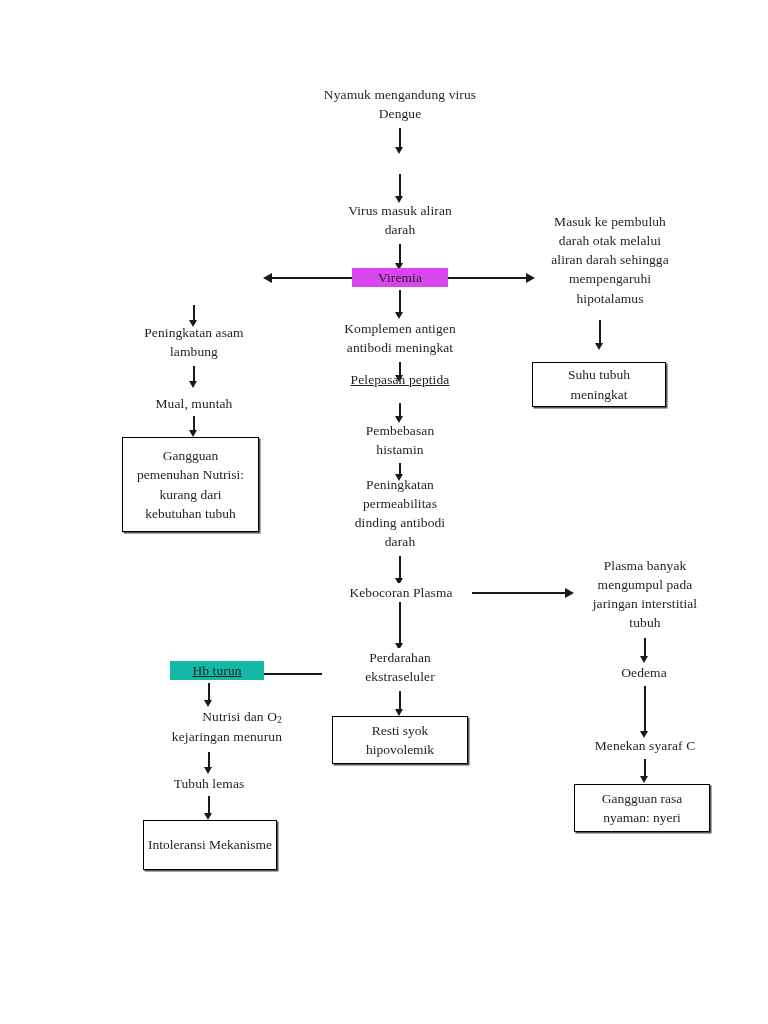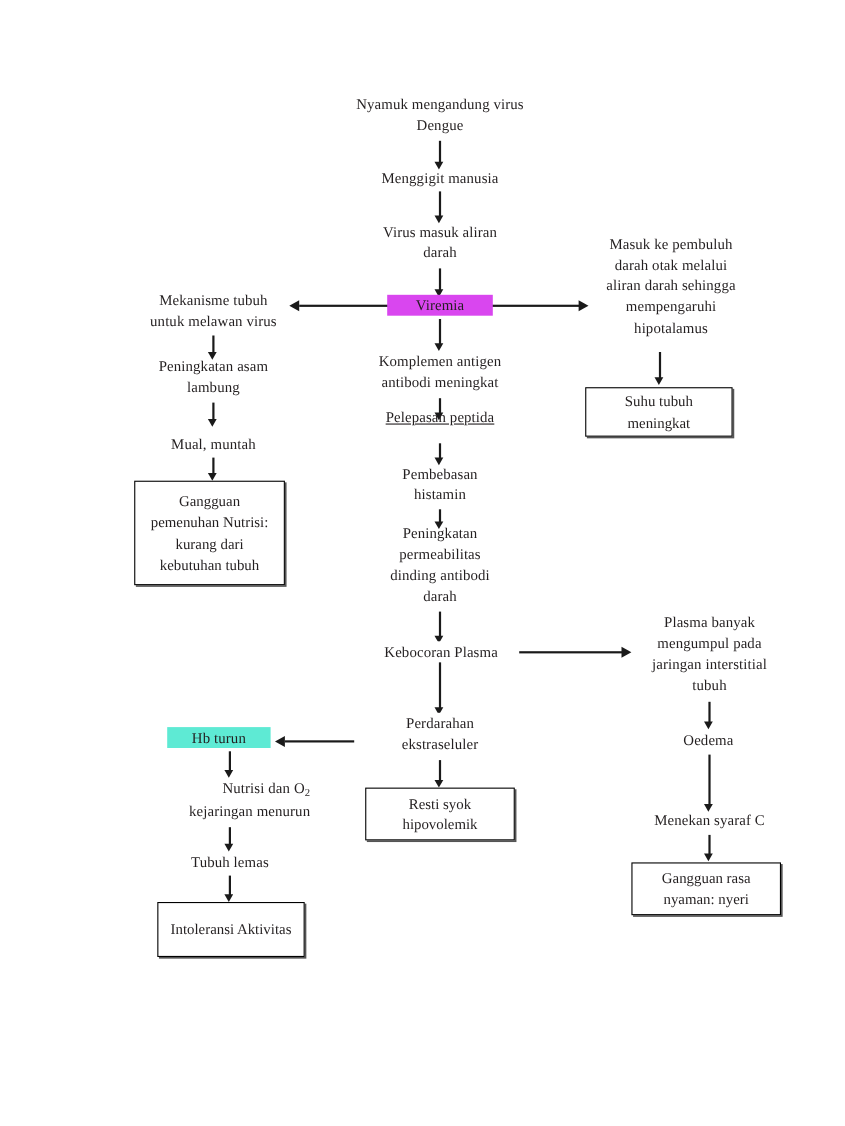--- a/index.html
+++ b/index.html
@@ -81,41 +81,38 @@
 </head>
 <body>
 
 <div id="page">
 
   <div class="node" style="left:288px; top:85px; width:200px;">Nyamuk mengandung virus
 Dengue</div>
   <div class="vline" style="left:387px; top:128px; height:21px;"></div>
   <div class="arrow-down" style="left:383px; top:147px;"></div>
 
-  <div class="node" style="left:300px; top:152px; width:176px;">Menggigit manusia</div>
   <div class="vline" style="left:387px; top:174px; height:24px;"></div>
   <div class="arrow-down" style="left:383px; top:196px;"></div>
 
   <div class="node" style="left:300px; top:201px; width:176px;">Virus masuk aliran
 darah</div>
   <div class="vline" style="left:387px; top:244px; height:21px;"></div>
   <div class="arrow-down" style="left:383px; top:263px;"></div>
 
   <div class="node" style="left:340px; top:268px; width:96px; background:#d946ef; z-index:5;">Viremia</div>
 
   <div class="hline" style="left:260px; top:277px; width:90px;"></div>
   <div class="arrow-left" style="left:251px; top:273px;"></div>
   <div class="hline" style="left:425px; top:277px; width:90px;"></div>
   <div class="arrow-right" style="left:514px; top:273px;"></div>
 
   <div class="vline" style="left:387px; top:290px; height:24px;"></div>
   <div class="arrow-down" style="left:383px; top:312px;"></div>
 
-  <div class="node" style="left:110px; top:263px; width:144px;">Mekanisme tubuh
-untuk melawan virus</div>
   <div class="vline" style="left:181px; top:305px; height:17px;"></div>
   <div class="arrow-down" style="left:177px; top:320px;"></div>
 
   <div class="node" style="left:110px; top:323px; width:144px;">Peningkatan asam
 lambung</div>
   <div class="vline" style="left:181px; top:366px; height:17px;"></div>
   <div class="arrow-down" style="left:177px; top:381px;"></div>
 
   <div class="node" style="left:110px; top:394px; width:144px;">Mual, muntah</div>
   <div class="vline" style="left:181px; top:416px; height:16px;"></div>
@@ -127,21 +124,21 @@
 kebutuhan tubuh</div>
 
   <div class="node" style="left:518px; top:212px; width:160px;">Masuk ke pembuluh
 darah otak melalui
 aliran darah sehingga
 mempengaruhi
 hipotalamus</div>
   <div class="vline" style="left:587px; top:320px; height:24px;"></div>
   <div class="arrow-down" style="left:583px; top:343px;"></div>
 
-  <div class="boxed" style="left:520px; top:352px; width:134px; height:45px;">Suhu tubuh
+  <div class="boxed" style="left:520px; top:362px; width:134px; height:45px;">Suhu tubuh
 meningkat</div>
 
   <div class="node" style="left:300px; top:319px; width:176px;">Komplemen antigen
 antibodi meningkat</div>
   <div class="vline" style="left:387px; top:362px; height:15px;"></div>
   <div class="arrow-down" style="left:383px; top:375px;"></div>
 
   <div class="node" style="left:300px; top:370px; width:176px;text-decoration:underline;">Pelepasan peptida</div>
   <div class="vline" style="left:387px; top:403px; height:15px;"></div>
   <div class="arrow-down" style="left:383px; top:416px;"></div>
@@ -189,30 +186,30 @@
 
   <div class="hline" style="left:247px; top:673px; width:92px;"></div>
   <div class="arrow-left" style="left:238px; top:669px;"></div>
 
   <div class="vline" style="left:387px; top:691px; height:20px;"></div>
   <div class="arrow-down" style="left:383px; top:709px;"></div>
 
   <div class="boxed" style="left:320px; top:716px; width:136px; height:48px;">Resti syok
 hipovolemik</div>
 
-  <div class="node" style="left:140px; top:661px; width:94px; background:#5eead4; z-index:5;">Hb turun</div>
+  <div class="node" style="left:158px; top:661px; width:94px; background:#14b8a6; z-index:5;text-decoration:underline;">Hb turun</div>
   <div class="vline" style="left:196px; top:683px; height:19px;"></div>
   <div class="arrow-down" style="left:192px; top:700px;"></div>
 
   <div class="node" style="left:124px; top:707px; width:146px; white-space:normal;text-align:right;">
     <span><span>Nutrisi dan O</span><sub>2</sub></span><br>
     <span>kejaringan menurun</span>
   </div>
   <div class="vline" style="left:196px; top:752px; height:17px;"></div>
   <div class="arrow-down" style="left:192px; top:767px;"></div>
 
   <div class="node" style="left:134px; top:774px; width:126px;">Tubuh lemas</div>
   <div class="vline" style="left:196px; top:796px; height:19px;"></div>
   <div class="arrow-down" style="left:192px; top:813px;"></div>
 
-  <div class="boxed" style="left:131px; top:820px; width:134px; height:50px;">Intoleransi Aktivitas</div>
+  <div class="boxed" style="left:131px; top:820px; width:134px; height:50px;">Intoleransi Mekanisme</div>
 
 </div>
 
 </body></html>

